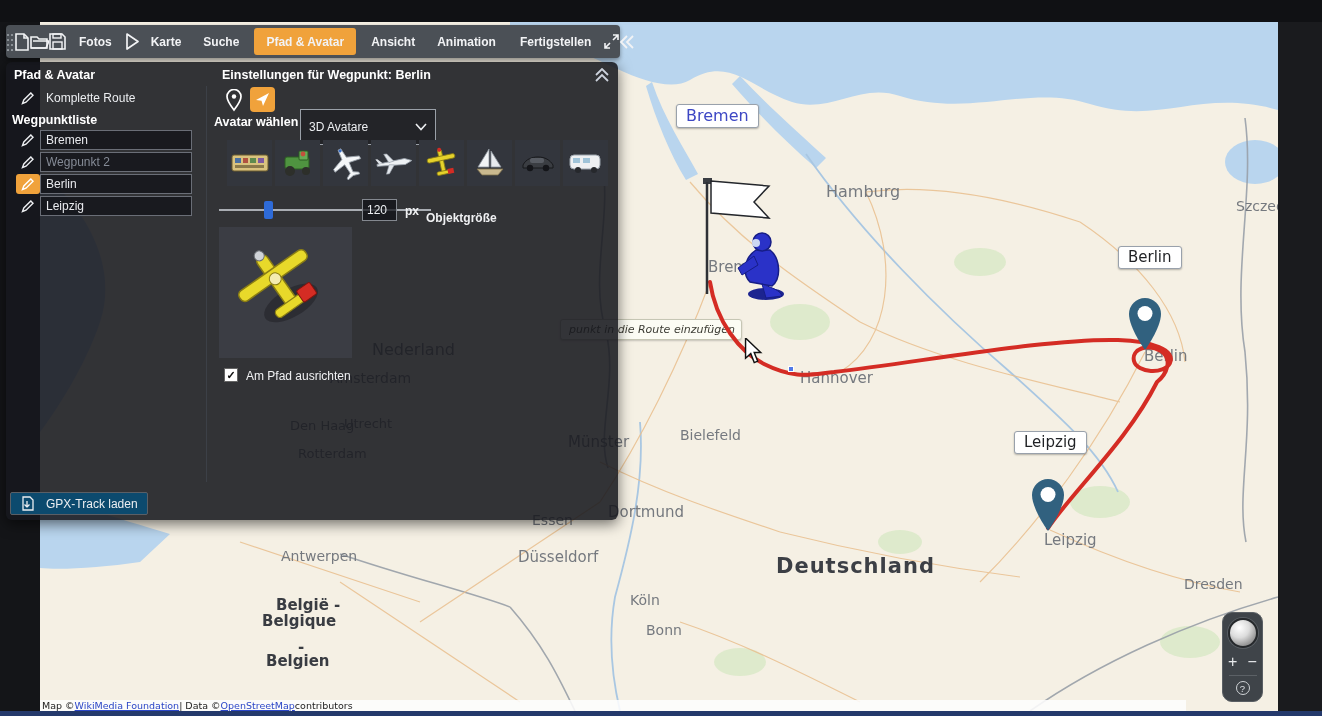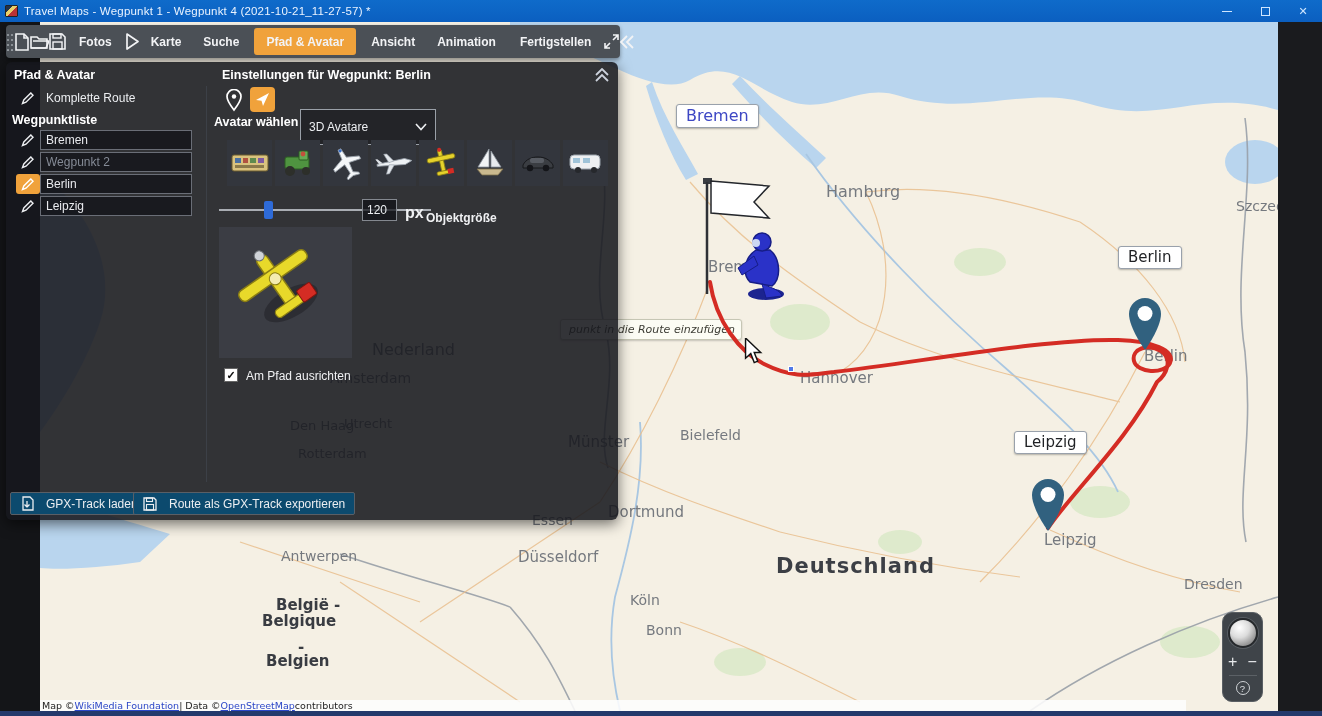--- a/index.html
+++ b/index.html
@@ -108,21 +108,21 @@
   #avatar-strip { position:absolute; left:221px; top:78px; display:flex; gap:3px; }
   .avatar-tile { width:45px; height:46px; background:#33363d; display:flex;
     align-items:center; justify-content:center; }
 
   #slider-track { position:absolute; left:213px; top:147px; width:212px; height:2px; background:#a9adb3; }
   #slider-handle { position:absolute; left:258px; top:139px; width:9px; height:18px;
     background:#2e6bd8; border-radius:2px; }
   #size-input { position:absolute; left:356px; top:137px; width:35px; height:22px;
     background:rgba(18,19,24,.75); border:1px solid #84888f; color:#eceef1; font-size:12px;
     padding:0 4px; font-family:"Liberation Sans",sans-serif; }
-  #size-unit { position:absolute; left:399px; top:142px; font-size:16px; font-weight:bold; }
+  #size-unit { position:absolute; left:399px; top:142px; font-size:12px; font-weight:bold; }
   #size-label { position:absolute; left:420px; top:142px; font-size:12px; font-weight:bold;margin-top:7px; }
 
   #preview-box { position:absolute; left:213px; top:165px; width:133px; height:131px; background:#3b3d44; }
   #align-check { position:absolute; left:218px; top:306px; width:14px; height:14px; background:#fff;
     border:1px solid #666; display:flex; align-items:center; justify-content:center;
     color:#111; font-size:11px; font-weight:bold; line-height:1; }
   #align-label { position:absolute; left:240px; top:307px; font-size:12px; }
 
   .gpx-btn { position:absolute; top:430px; height:23px; background:#0c4a6e; border:1px solid #5a5f66;
     border-radius:2px; display:flex; align-items:center; gap:12px; padding:0 9px;
@@ -262,33 +262,20 @@
       <span> | Data © </span>
       <a>OpenStreetMap</a>
       <span> contributors</span>
     </div>
   </div>
 
   <div id="strip-left"></div>
   <div id="strip-right"></div>
   <div id="bottom-border"></div>
 
-  <div id="titlebar">
-    <div class="app-icon"></div>
-    <div class="title">Travel Maps - Wegpunkt 1 - Wegpunkt 4 (2021-10-21_11-27-57) *</div>
-    <div class="win-controls">
-      <div class="win-btn">
-          <div class="min-bar"></div>
-        </div>
-      <div class="win-btn">
-          <div class="max-box"></div>
-        </div>
-      <div class="win-btn">✕</div>
-    </div>
-  </div>
 
   <div id="toolbar">
     <div class="tb-grip">
       <svg width="8" height="18" viewBox="0 0 8 18">
           <g fill="#9aa0a6">
         <circle cx="2" cy="2" r="1.1"></circle>
             <circle cx="6" cy="2" r="1.1"></circle>
         <circle cx="2" cy="7" r="1.1"></circle>
             <circle cx="6" cy="7" r="1.1"></circle>
         <circle cx="2" cy="12" r="1.1"></circle>
@@ -516,26 +503,18 @@
     <div id="align-check">✓</div>
     <div id="align-label">Am Pfad ausrichten</div>
 
     <div class="gpx-btn" id="gpx-load">
       <svg width="14" height="15" viewBox="0 0 14 15">
           <path d="M3,1 H10 L13,4 V14 H3 Z" fill="none" stroke="#eceef1" stroke-width="1.3"></path>
           <path d="M7,5 V11 M7,11 L4.5,8.5 M7,11 L9.5,8.5" stroke="#eceef1" stroke-width="1.3" fill="none"></path>
         </svg>
       <span>GPX-Track laden</span>
     </div>
-    <div class="gpx-btn" id="gpx-export">
-      <svg width="14" height="14" viewBox="0 0 14 14">
-          <path d="M1,1 H11 L13,3 V13 H1 Z" fill="none" stroke="#eceef1" stroke-width="1.3"></path>
-          <rect x="3.5" y="7.5" width="7" height="5.5" fill="none" stroke="#eceef1" stroke-width="1.1"></rect>
-          <rect x="3.5" y="1" width="6" height="3.5" fill="none" stroke="#eceef1" stroke-width="1.1"></rect>
-        </svg>
-      <span>Route als GPX-Track exportieren</span>
-    </div>
   </div>
 
   <svg id="cursor" width="19" height="26" viewBox="0 0 13 18">
     <polygon points="1,0 1,14 4.6,10.8 7,17 9.4,16 7,10 11.5,10" fill="#fff" stroke="#111" stroke-width="1"></polygon>
   </svg>
 </div>
 
 </body></html>

